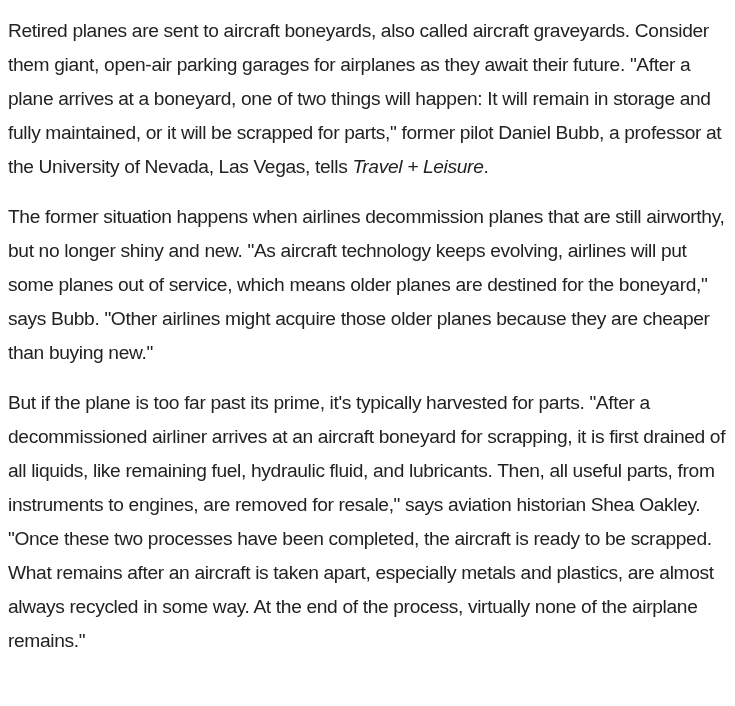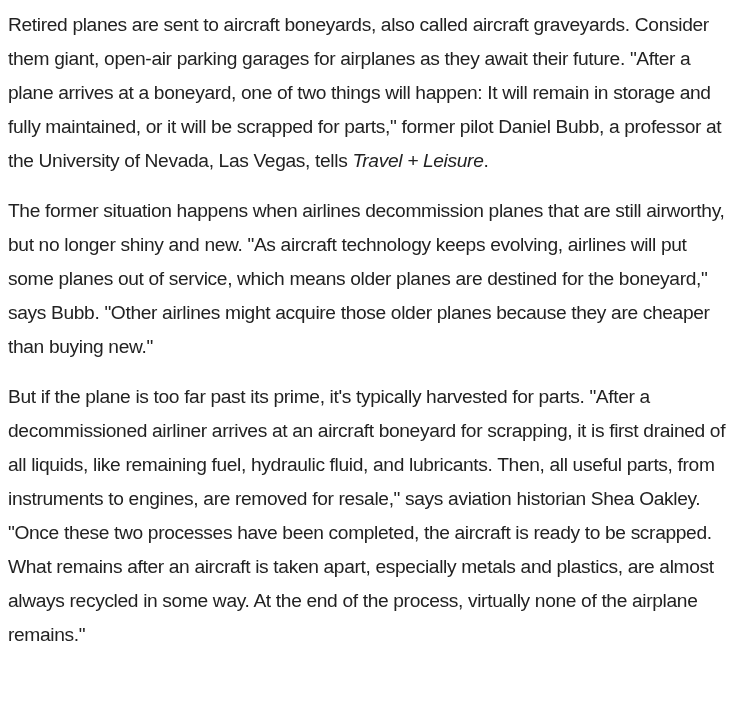--- a/index.html
+++ b/index.html
@@ -14,21 +14,21 @@
   }
   .article {
     padding: 4px 8px 0 8px;
     font-family: "Liberation Sans", sans-serif;
     font-size: 19.2px;
     line-height: 34px;
     color: #222222;
     letter-spacing: -0.35px;
   }
   .article p {
-    margin: 4px 0 16px 0;
+    margin: 10px 0 16px 0;
   }
   .article em {
     font-style: italic;
   }
 </style>
 </head>
 <body>
 
 <div class="article">
   <p><span>Retired planes are sent to aircraft boneyards, also called aircraft graveyards. Consider them giant, open-air parking garages for airplanes as they await their future. "After a plane arrives at a boneyard, one of two things will happen: It will remain in storage and fully maintained, or it will be scrapped for parts," former pilot Daniel Bubb, a professor at the University of Nevada, Las Vegas, tells </span><em>Travel + Leisure</em><span>.</span></p>

